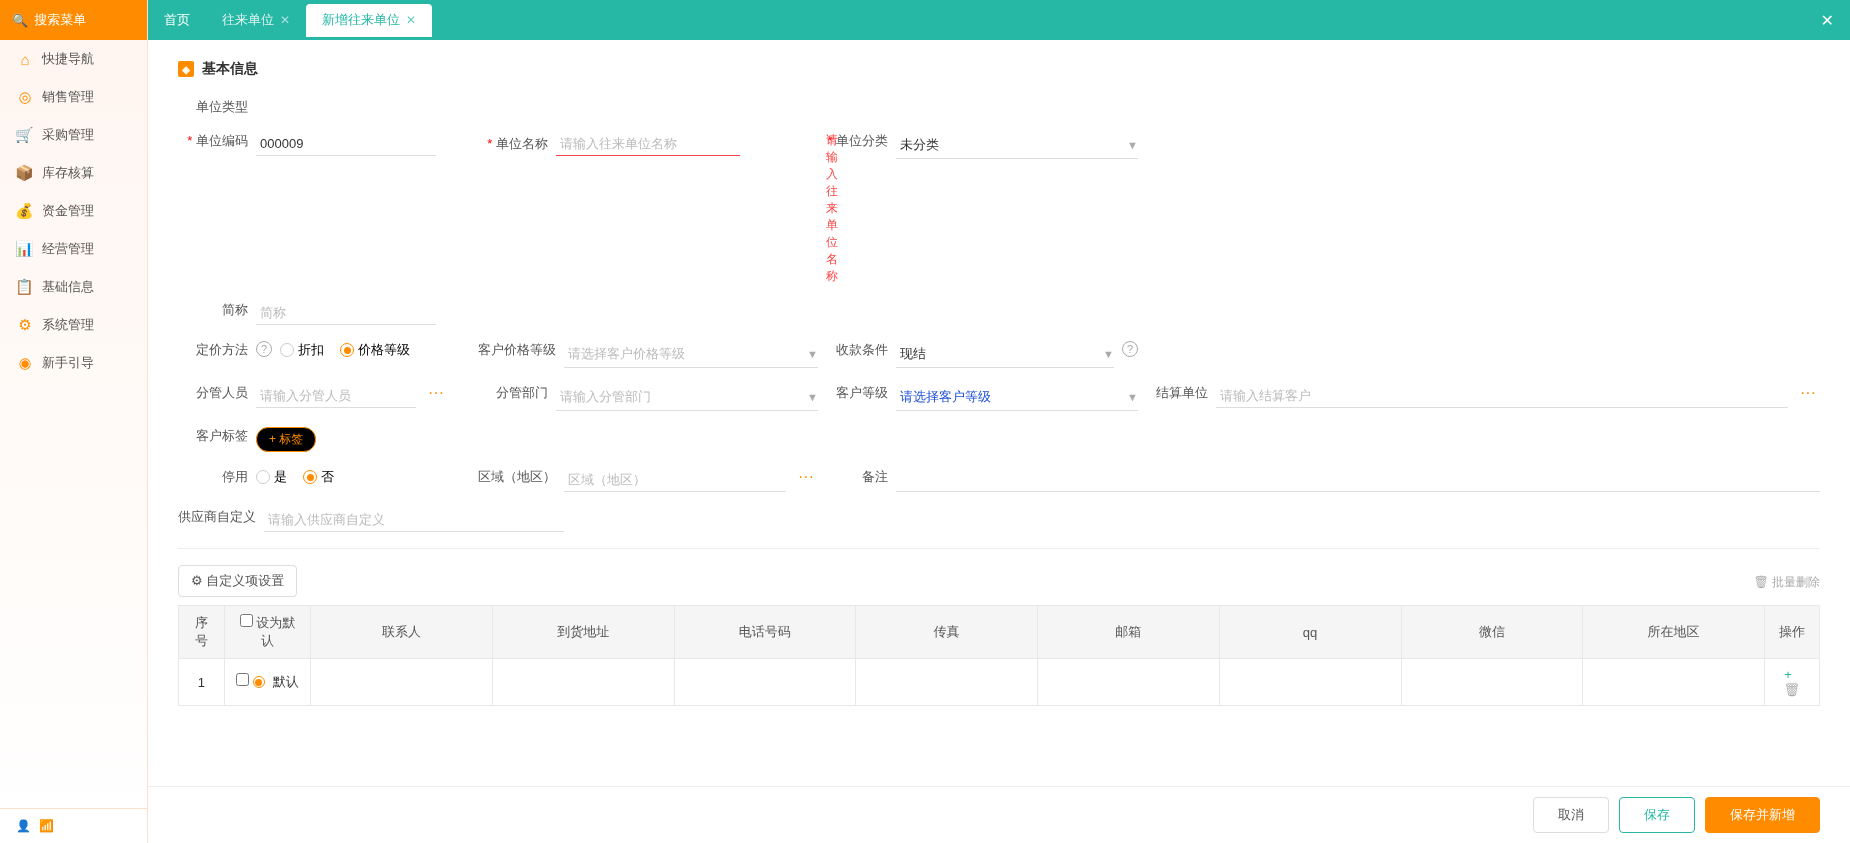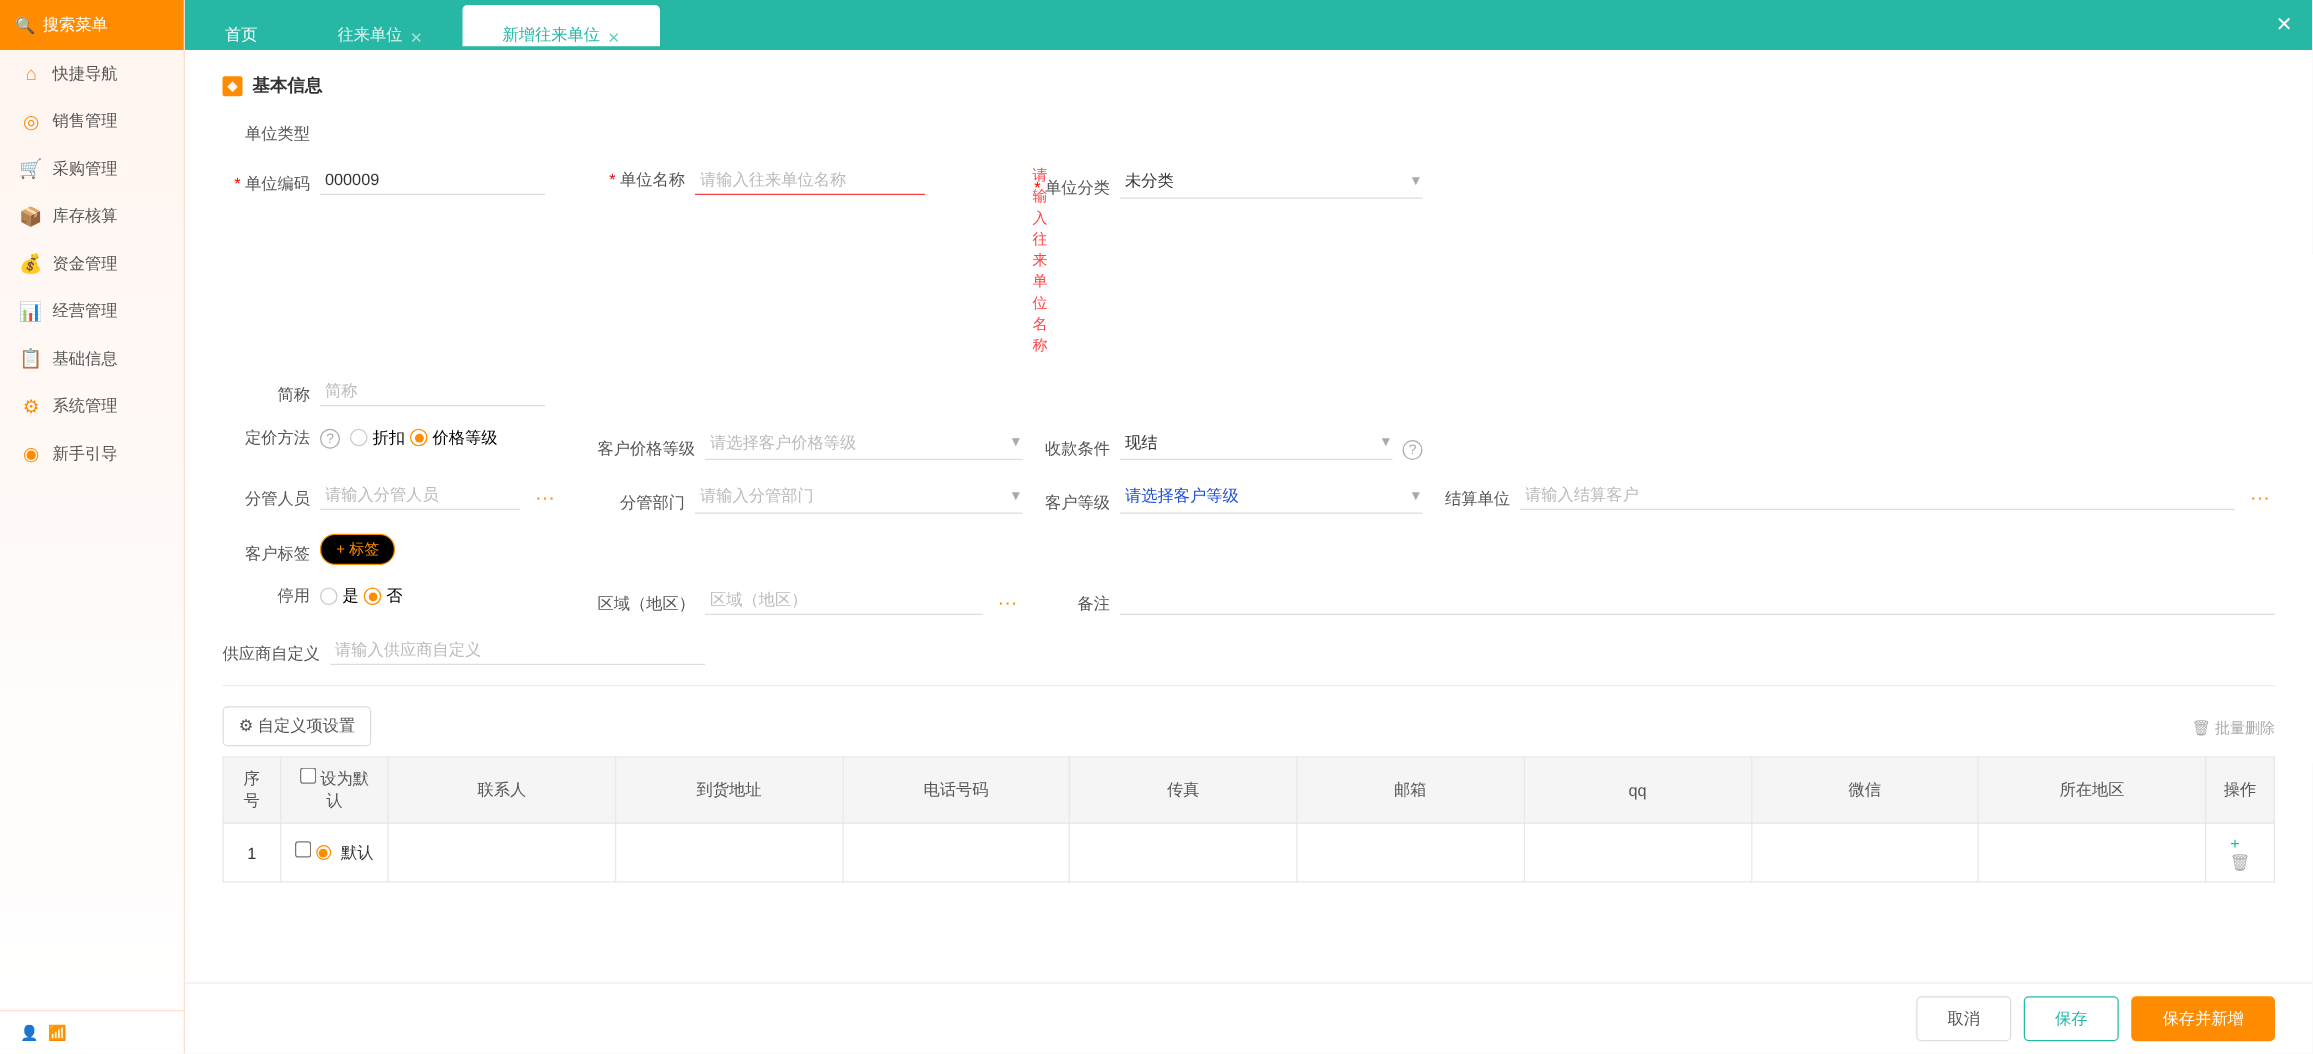--- a/index.html
+++ b/index.html
@@ -64,24 +64,24 @@
       position: relative;
     }
     .tab-bar .close-all {
       margin-left: auto;
       color: white;
       padding: 0 16px;
       cursor: pointer;
       font-size: 16px;
     }
     .tab {
-      padding: 0 32px;
+      padding: 0 16px;
       height: 33px;
       display: flex;
-      align-items: flex-end;
+      align-items: center;
       gap: 6px;
       color: rgba(255,255,255,0.85);
       cursor: pointer;
       font-size: 13px;
       position: relative;
     }
     .tab.home { color: white; font-weight: 500; }
     .tab.active {
       background: white;
       color: #26b8a5;
@@ -122,21 +122,21 @@
 
     
     .form-row {
       display: flex;
       align-items: flex-start;
       margin-bottom: 16px;
       gap: 0;
     }
     .form-field {
       display: flex;
-      align-items: flex-end;
+      align-items: flex-start;
       gap: 8px;
       flex: 1;
       min-width: 0;
     }
     .form-label {
       color: #555;
       white-space: nowrap;
       font-size: 13px;
       min-width: 70px;
       text-align: right;
@@ -185,21 +185,21 @@
       align-items: center;
       border-bottom: 1px solid #ddd;
       flex: 1;
       min-width: 0;
     }
     .select-arrow { color: #aaa; font-size: 11px; }
 
     .radio-group {
       display: flex;
       align-items: center;
-      gap: 4px;
+      gap: 16px;
     }
     .radio-item {
       display: flex; align-items: center; gap: 4px; cursor: pointer;
     }
     .radio-circle {
       width: 14px; height: 14px;
       border: 1.5px solid #ccc;
       border-radius: 50%;
       display: flex; align-items: center; justify-content: center;
     }

